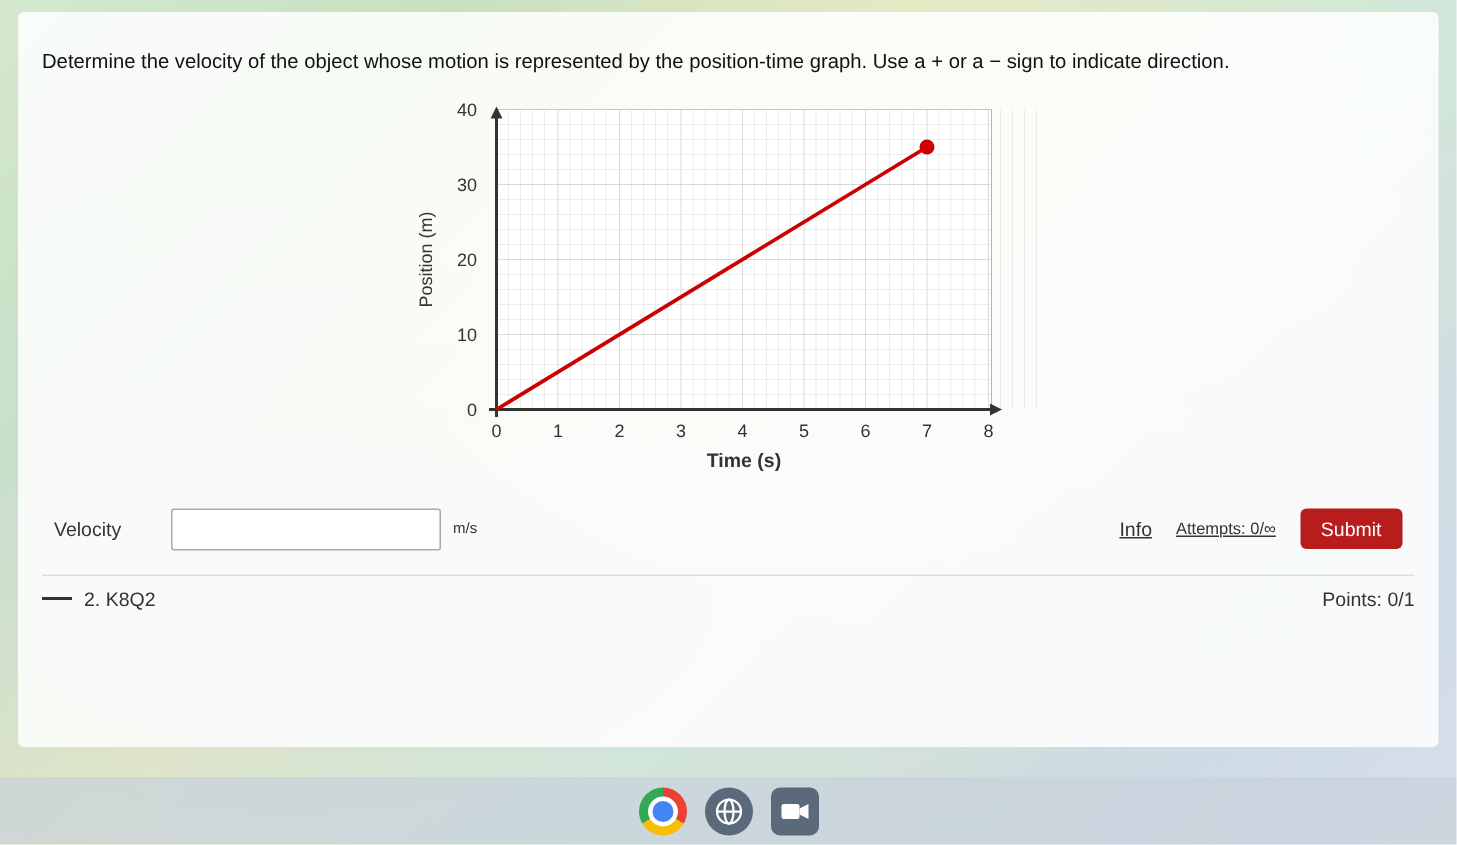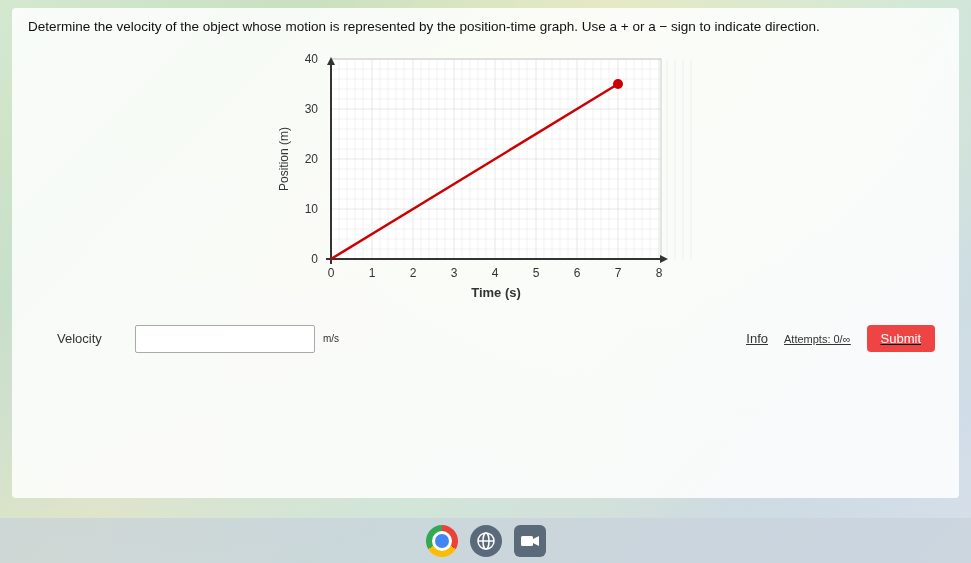--- a/index.html
+++ b/index.html
@@ -22,21 +22,21 @@
         radial-gradient(ellipse at 20% 70%, rgba(200,220,230,0.5) 0%, transparent 50%),
         radial-gradient(ellipse at 60% 80%, rgba(230,230,200,0.4) 0%, transparent 40%);
       pointer-events: none;
     }
 
     .main-container {
       position: relative;
       background: rgba(255,255,255,0.85);
       margin: 8px 12px;
       border-radius: 4px;
-      padding: 10px 16px;
+      padding: 24px 16px;
       min-height: 490px;
     }
 
     .question-text {
       font-size: 13.5px;
       color: #111;
       margin-bottom: 12px;
       line-height: 1.4;
     }
 
@@ -56,21 +56,20 @@
       width: 420px;
       height: 260px;
     }
 
     .answer-row {
       display: flex;
       align-items: center;
       gap: 8px;
       margin-bottom: 16px;
       padding: 0 8px;
-      margin-left: 21px;
     }
 
     .velocity-label {
       font-size: 13px;
       color: #333;
       width: 70px;
     }
 
     .velocity-input {
       width: 180px;
@@ -85,38 +84,37 @@
     .unit-label {
       font-size: 10px;
       color: #333;
     }
 
     .info-attempts-submit {
       margin-left: auto;
       display: flex;
       align-items: center;
       gap: 16px;
-      text-decoration: underline;
     }
 
     .info-link {
       font-size: 13px;
       color: #333;
       text-decoration: underline;
       cursor: pointer;
     }
 
     .attempts-text {
       font-size: 11px;
       color: #333;
       text-decoration: underline;
     }
 
     .submit-btn {
-      background-color: #ef4444;
+      background-color: #b91c1c;
       color: white;
       border: none;
       border-radius: 4px;
       padding: 6px 14px;
       font-size: 13px;
       cursor: pointer;
     }
 
     .help-links-section {
       padding: 0 8px;
@@ -342,20 +340,25 @@
     <input class="velocity-input" type="text" value="" style="">
     <span class="unit-label">m/s</span>
     <div class="info-attempts-submit">
       <span class="info-link">Info</span>
       <span class="attempts-text">Attempts: 0/∞</span>
       <button class="submit-btn">Submit</button>
     </div>
   </div>
 
 
+  <div class="divider-row">
+    <div class="dash-line"></div>
+    <span class="problem-id">2. K8Q2</span>
+    <span class="points-text">Points: 0/1</span>
+  </div>
 </div>
 
 <div class="taskbar">
 
   <div class="taskbar-icon chrome"></div>
 
   <div class="taskbar-icon round-icon">
     <svg width="20" height="20" viewBox="0 0 20 20" fill="none">
       <circle cx="10" cy="10" r="8" stroke="white" stroke-width="1.5" fill="none"></circle>
       <ellipse cx="10" cy="10" rx="3" ry="8" stroke="white" stroke-width="1.5" fill="none"></ellipse>

